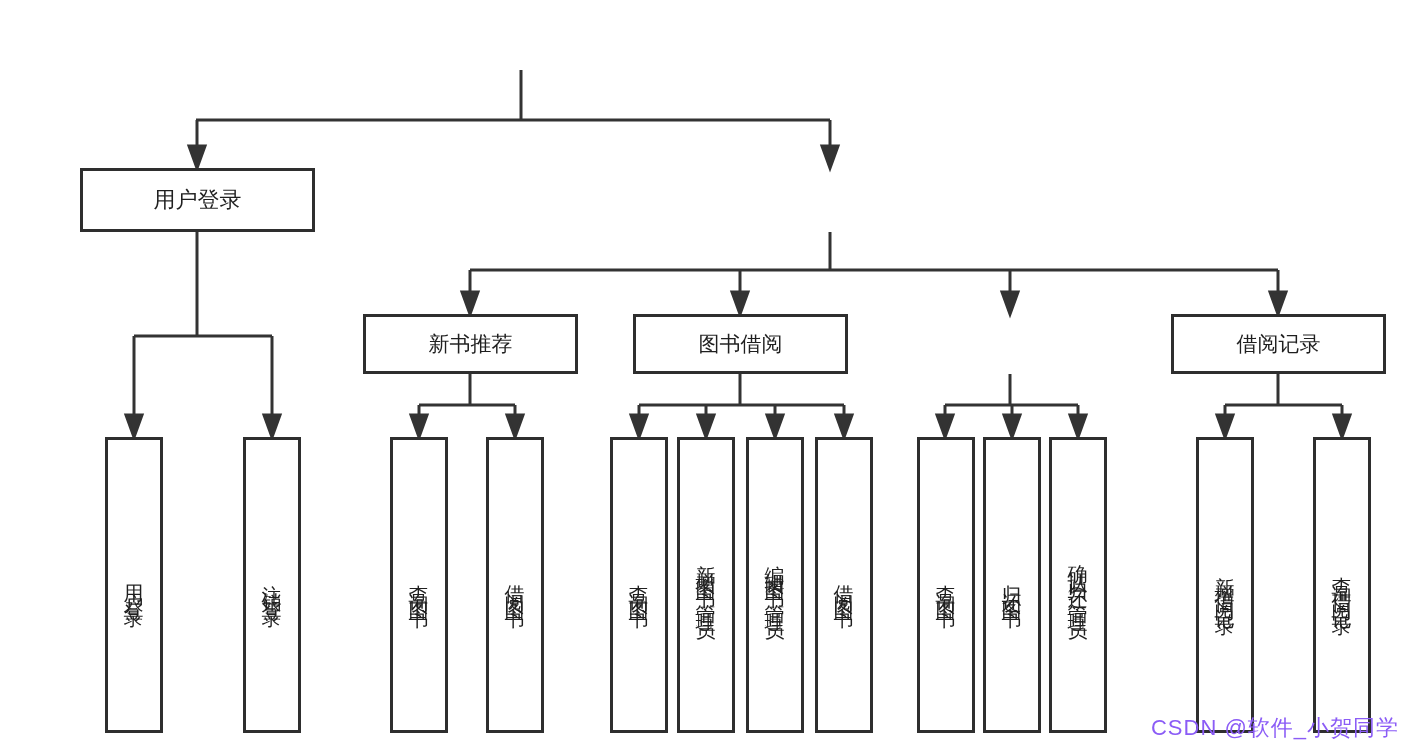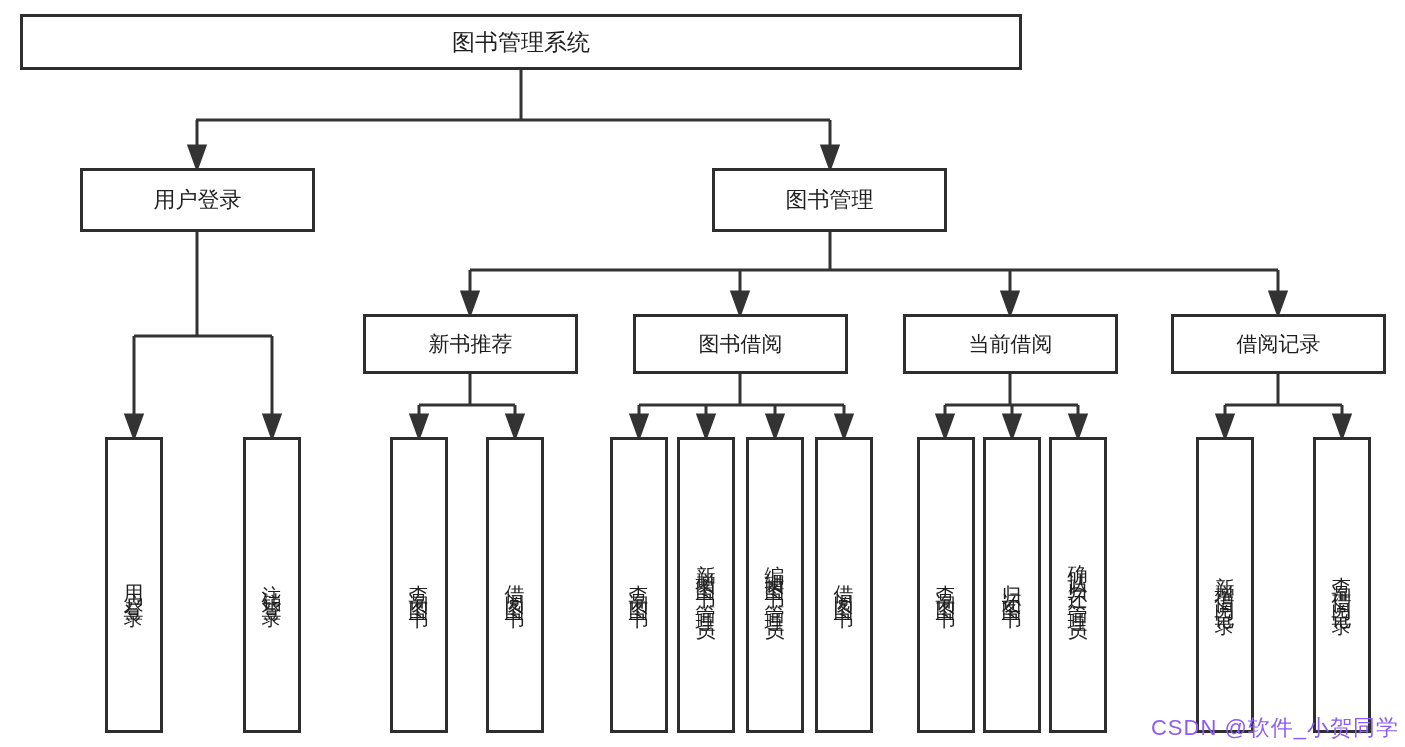--- a/index.html
+++ b/index.html
@@ -143,28 +143,25 @@
         <line x1="1278" y1="374" x2="1278" y2="405"></line>
         <line x1="1225" y1="405" x2="1342" y2="405"></line>
         <line x1="1225" y1="405" x2="1225" y2="417"></line>
         <polygon points="1217,415 1233,415 1225,437"></polygon>
         <line x1="1342" y1="405" x2="1342" y2="417"></line>
         <polygon points="1334,415 1350,415 1342,437"></polygon>
       </g>
     </g>
   </svg>
 
-  <div class="node node-root">图书管理系统</div>
 
   <div class="node node-l2" style="left:80px">用户登录</div>
-  <div class="node node-l2" style="left:712px">图书管理</div>
 
   <div class="node node-l3" style="left:363px">新书推荐</div>
   <div class="node node-l3" style="left:633px">图书借阅</div>
-  <div class="node node-l3" style="left:903px">当前借阅</div>
   <div class="node node-l3" style="left:1171px">借阅记录</div>
 
   <div class="node node-leaf" style="left:105px">用户登录</div>
   <div class="node node-leaf" style="left:243px">注销登录</div>
 
   <div class="node node-leaf" style="left:390px">查询图书</div>
   <div class="node node-leaf" style="left:486px">借阅图书</div>
 
   <div class="node node-leaf" style="left:610px">查询图书</div>
   <div class="node node-leaf" style="left:677px">新增图书（管理员）</div>

